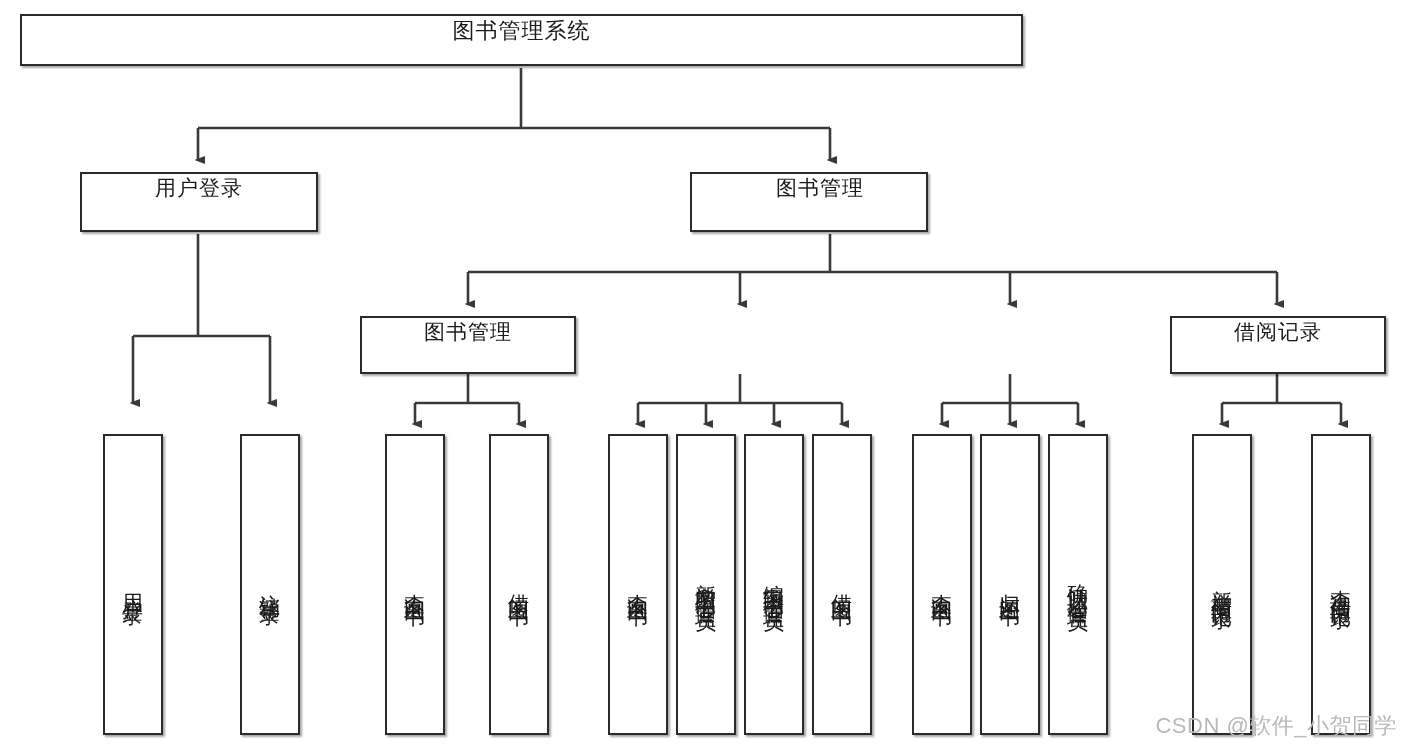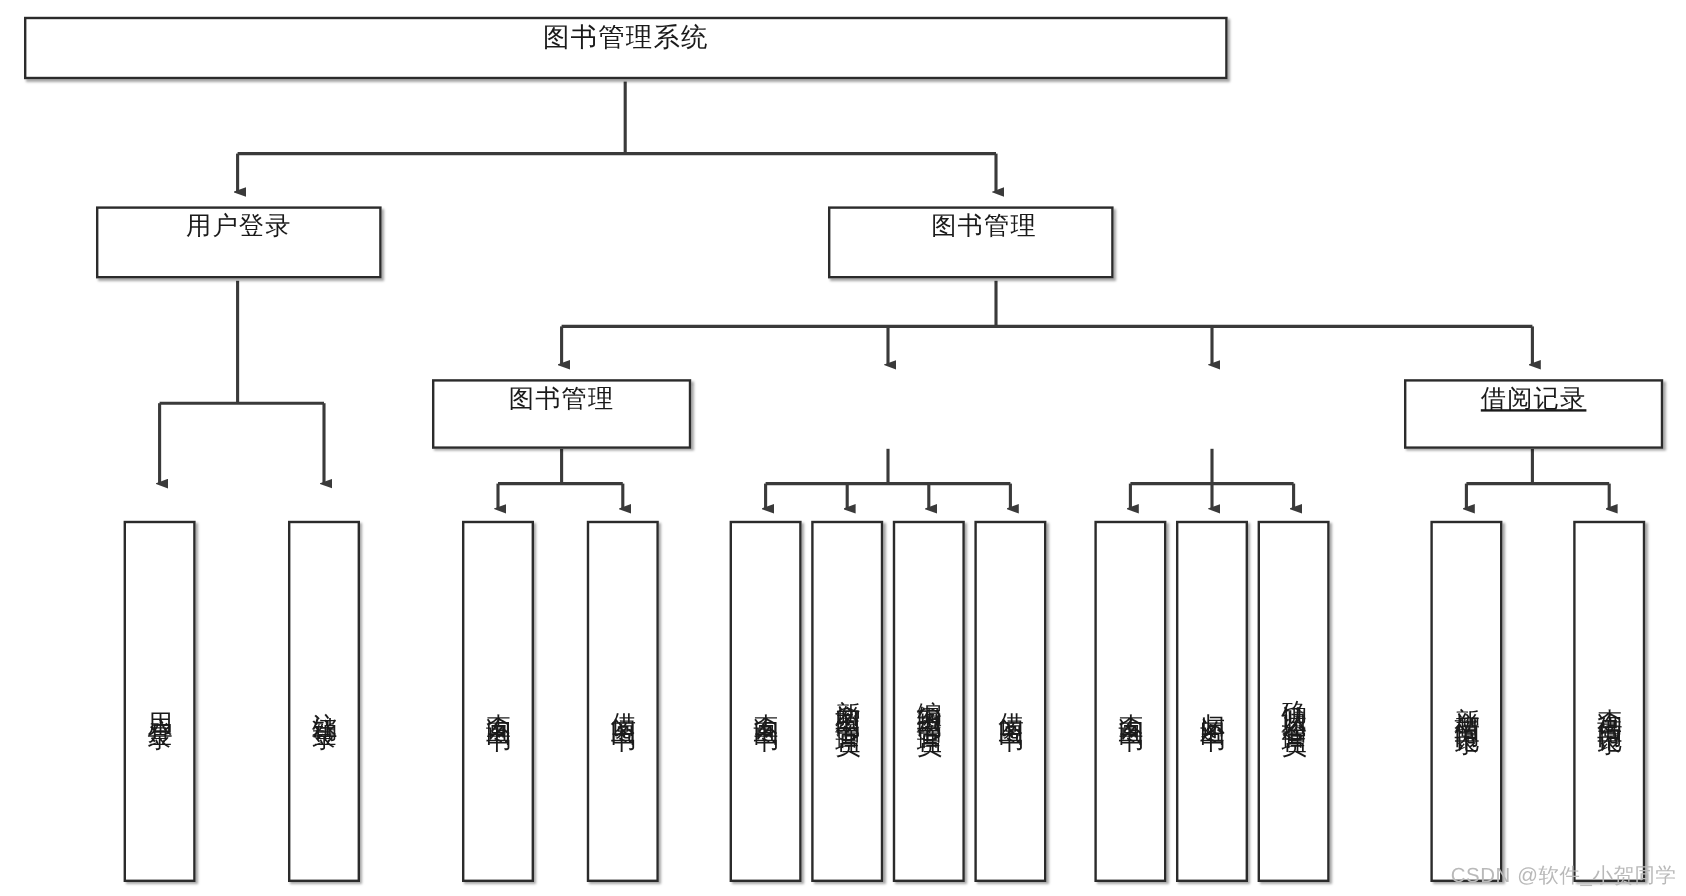--- a/index.html
+++ b/index.html
@@ -55,21 +55,21 @@
   }
   .node.vert > span {
     writing-mode: vertical-rl;
     text-orientation: upright;
     line-height: 1;
   }
   .watermark {
     position: absolute;
     right: 8px;
     bottom: 6px;
-    font-size: 17px;
+    font-size: 22px;
     color: #b9b9b9;
     letter-spacing: 0.5px;
     white-space: nowrap;
     user-select: none;
   }
 </style>
 </head>
 <body>
 
 <div id="canvas">
@@ -131,21 +131,21 @@
   <div class="node horiz" style="left:80px; top:172px; width:238px; height:60px;">
     <span>用户登录</span>
   </div>
   <div class="node horiz" style="left:690px; top:172px; width:238px; height:60px;padding-left:22px;">
     <span>图书管理</span>
   </div>
 
   <div class="node horiz" style="left:360px; top:316px; width:216px; height:58px;">
     <span>图书管理</span>
   </div>
-  <div class="node horiz" style="left:1170px; top:316px; width:216px; height:58px;text-decoration:underline;">
+  <div class="node horiz" style="left:1170px; top:316px; width:216px; height:58px;">
     <span>借阅记录</span>
   </div>
 
   <div class="node vert" style="left:103px; top:434px; width:60px; height:301px;">
     <span>用户登录</span>
   </div>
   <div class="node vert" style="left:240px; top:434px; width:60px; height:301px;">
     <span>注销登录</span>
   </div>
 

